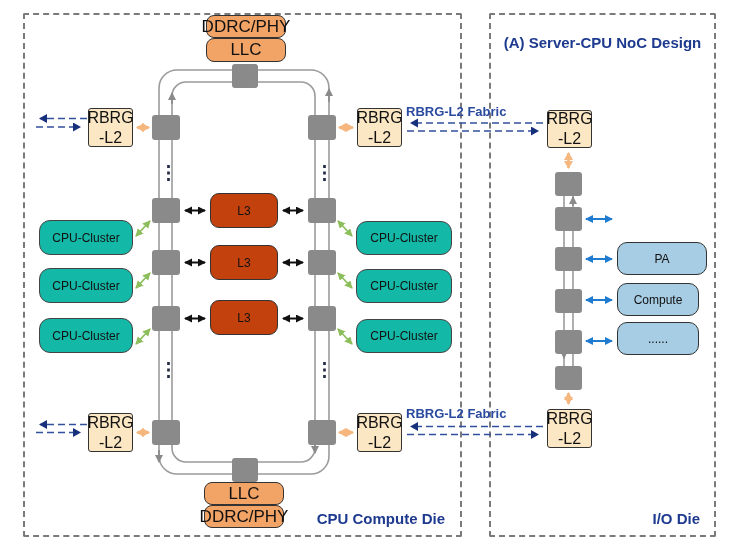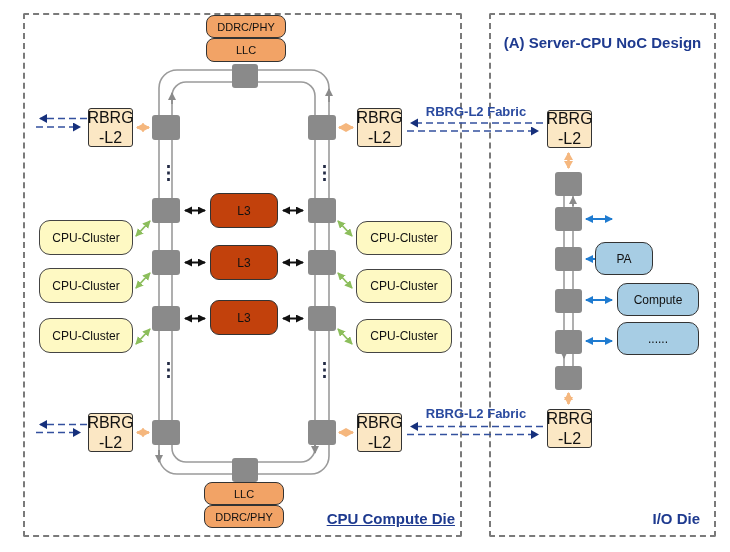--- a/index.html
+++ b/index.html
@@ -10,34 +10,34 @@
   .boundary {
     position:absolute; border:2px dashed #7a7a7a; border-radius:2px;
     box-sizing:border-box; z-index:0; background:transparent;
   }
   #wires { position:absolute; left:0; top:0; z-index:1; }
   .box {
     position:absolute; box-sizing:border-box; z-index:2;
     display:flex; align-items:center; justify-content:center;
     text-align:center; color:#111; font-size:12px;
   }
-  .orange { background:#F2A366; border:1.6px solid #333; border-radius:8px; font-size:11px; }
+  .orange { background:#F2A366; border:1.6px solid #333; border-radius:8px; font-size:17px; }
   .tan    { background:#FBE7C4; border:1.6px solid #333; border-radius:3px;
             font-size:16px; line-height:1.25; flex-direction:column; }
-  .lgreen { background:#fef9c3; border:1.6px solid #444; border-radius:11px; }
+  .lgreen { background:#14b8a6; border:1.6px solid #444; border-radius:11px; }
   .mgreen { background:#c2410c; border:1.6px solid #333; border-radius:9px; }
   .blue   { background:#A7CDE4; border:1.6px solid #333; border-radius:10px; }
   .router { position:absolute; background:#8A8A8A; border-radius:3px; z-index:2; }
   .navy-title {
     position:absolute; z-index:3; color:#1E3A8F; font-weight:bold;
     font-size:15px; text-align:center;
   }
   .fabric-label {
     position:absolute; z-index:3; color:#2A4A9F; font-weight:600;
-    font-size:13px; text-align:center;
+    font-size:13px; text-align:left;
   }
   .dots {
     position:absolute; z-index:2; width:14px; text-align:center;
     font-size:19px; font-weight:bold; color:#222a44; line-height:1;
   }
   .right-align { text-align:right; }
 </style>
 </head>
 <body>
 
@@ -127,21 +127,21 @@
 
     <g stroke="#33509E" stroke-width="1.6" stroke-dasharray="7 4">
       <line x1="543" y1="123" x2="411" y2="123" marker-end="url(#ar-navy)"></line>
       <line x1="407" y1="131" x2="538" y2="131" marker-end="url(#ar-navy)"></line>
       <line x1="543" y1="426.5" x2="411" y2="426.5" marker-end="url(#ar-navy)"></line>
       <line x1="407" y1="434.5" x2="538" y2="434.5" marker-end="url(#ar-navy)"></line>
     </g>
   </svg>
 
   <div class="navy-title" style="left:489px; top:34px; width:227px;">(A) Server-CPU NoC Design</div>
-  <div class="navy-title right-align" style="left:255px; top:510px; width:200px;text-decoration:underline;">CPU Compute Die</div>
+  <div class="navy-title right-align" style="left:245px; top:510px; width:200px;">CPU Compute Die</div>
   <div class="navy-title right-align" style="left:516px; top:510px; width:184px;">I/O Die</div>
 
   <div class="fabric-label" style="left:406px; top:104px; width:140px;">RBRG-L2 Fabric</div>
   <div class="fabric-label" style="left:406px; top:406px; width:140px;">RBRG-L2 Fabric</div>
 
   <div class="box orange" style="left:206px; top:15px; width:80px; height:23px;">DDRC/PHY</div>
   <div class="box orange" style="left:206px; top:38px; width:80px; height:24px;">LLC</div>
   <div class="box orange" style="left:204px; top:482px; width:80px; height:23px;">LLC</div>
   <div class="box orange" style="left:204px; top:505px; width:80px; height:23px;">DDRC/PHY</div>
 
@@ -203,17 +203,17 @@
     <span>-L2</span>
   </div>
 
   <div class="router" style="left:555px; top:172px; width:27px; height:24px;"></div>
   <div class="router" style="left:555px; top:207px; width:27px; height:24px;"></div>
   <div class="router" style="left:555px; top:247px; width:27px; height:24px;"></div>
   <div class="router" style="left:555px; top:289px; width:27px; height:24px;"></div>
   <div class="router" style="left:555px; top:330px; width:27px; height:24px;"></div>
   <div class="router" style="left:555px; top:366px; width:27px; height:24px;"></div>
 
-  <div class="box blue" style="left:595px; top:242px; width:58px; height:33px;">PA</div>
+  <div class="box blue" style="left:617px; top:242px; width:90px; height:33px;">PA</div>
   <div class="box blue" style="left:617px; top:283px; width:82px; height:33px;">Compute</div>
   <div class="box blue" style="left:617px; top:322px; width:82px; height:33px;">......</div>
 
 </div>
 
 </body></html>

